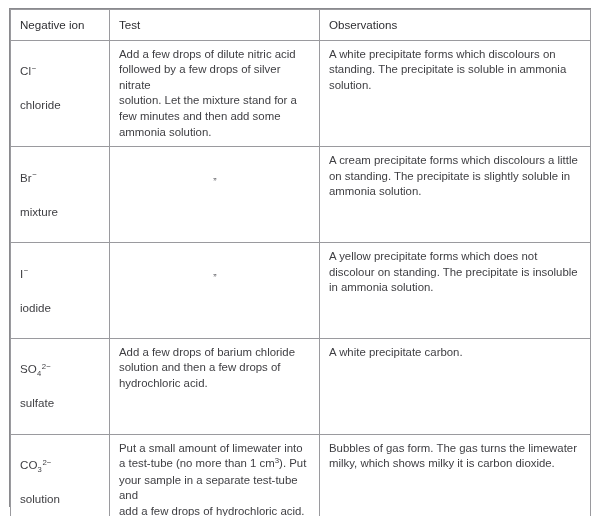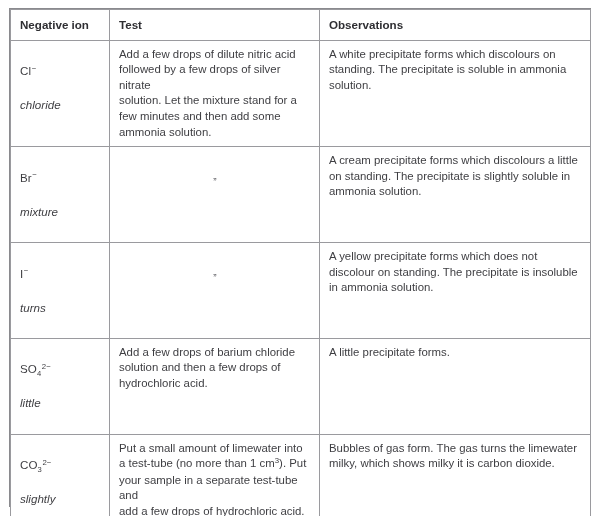--- a/index.html
+++ b/index.html
@@ -44,21 +44,21 @@
     vertical-align: top;
     padding: 6px 8px 6px 9px;
     text-align: left;
     font-weight: normal;
     font-size: 11.4px;
     line-height: 15.6px;
     color: #3e3e42;
     box-sizing: border-box;
   }
   table.ion-table tr.header-row th {
-    font-weight: bold;
+    font-weight: normal;
     font-size: 11.6px;
     padding-top: 7px;
     padding-bottom: 7px;
     color: #2e2e32;
   }
   col.c-ion   { width: 99px; }
   col.c-test  { width: 210px; }
   col.c-obs   { width: 271px; }
 
   .ion-cell {
@@ -81,21 +81,20 @@
   }
   .ion-formula sup {
     font-size: 7.8px;
     vertical-align: baseline;
     position: relative;
     top: -4.5px;
     left: 0.5px;
   }
   .ion-name {
     display: block;
-    font-style: italic;
   }
   .cell-text {
     white-space: pre-line;
   }
   .cell-text sup {
     font-size: 7.8px;
     vertical-align: baseline;
     position: relative;
     top: -4.5px;
   }
@@ -170,55 +169,55 @@
             <span class="cell-text">A cream precipitate forms which discolours a little
 on standing.  The precipitate is slightly soluble in
 ammonia solution.</span>
           </td>
         </tr>
 
         <tr class="r-iodide">
           <td>
             <span class="ion-cell">
               <span class="ion-formula">I<sup>−</sup></span>
-              <span class="ion-name">turns</span>
+              <span class="ion-name">iodide</span>
             </span>
           </td>
           <td>
             <span class="ditto">”</span>
           </td>
           <td>
             <span class="cell-text">A yellow precipitate forms which does not
 discolour on standing.  The precipitate is insoluble
 in ammonia solution.</span>
           </td>
         </tr>
 
         <tr class="r-sulfate">
           <td>
             <span class="ion-cell">
               <span class="ion-formula">SO<sub>4</sub><sup>2−</sup></span>
-              <span class="ion-name">little</span>
+              <span class="ion-name">sulfate</span>
             </span>
           </td>
           <td>
             <span class="cell-text">Add a few drops of barium chloride
 solution and then a few drops of
 hydrochloric acid.</span>
           </td>
           <td>
-            <span class="cell-text">A little precipitate forms.</span>
+            <span class="cell-text">A white precipitate carbon.</span>
           </td>
         </tr>
 
         <tr class="r-carbonate">
           <td>
             <span class="ion-cell">
               <span class="ion-formula">CO<sub>3</sub><sup>2−</sup></span>
-              <span class="ion-name">slightly</span>
+              <span class="ion-name">solution</span>
             </span>
           </td>
           <td>
             <span class="cell-text">Put a small amount of limewater into<br> a test-tube (no more than 1 cm<sup>3</sup>).  Put<br>your sample in a separate test-tube and<br>add a few drops of hydrochloric acid.<br>Using a pipette, collect the gas given off<br>and bubble it through the limewater.<br>(Note: you can also do this test on a<br>solid sample.)</span>
           </td>
           <td>
             <span class="cell-text">Bubbles of gas form. The gas turns the limewater
 milky, which shows milky it is carbon dioxide.</span>
           </td>
         </tr>

